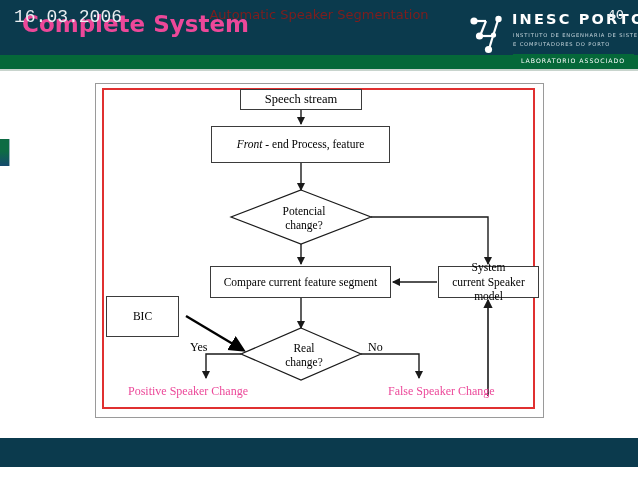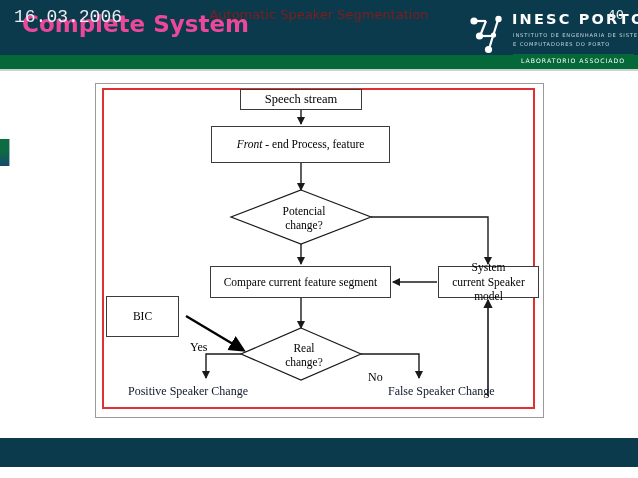--- a/index.html
+++ b/index.html
@@ -107,26 +107,26 @@
   }
   #label-potencial{ left:268px;top:204px;width:72px; }
   #label-real{      left:268px;top:341px;width:72px; }
 
   .edge-label{
     position:absolute;
     font-family:"Liberation Serif", serif;
     font-size:12px;color:#000;white-space:nowrap;
   }
   #label-yes{ left:190px;top:340px; }
-  #label-no{  left:368px;top:340px;margin-top:30px; }
+  #label-no{  left:368px;top:340px; }
 
   .term-label{
     position:absolute;
     font-family:"Liberation Serif", serif;
-    font-size:12px;color:#0f172a;white-space:nowrap;
+    font-size:12px;color:#ec4899;white-space:nowrap;
   }
   #label-positive{ left:128px;top:384px; }
   #label-false{    left:388px;top:384px;text-align:right; }
 
   .italic{font-style:italic;}
 
   
   #footer{
     position:absolute;left:0;top:438px;width:638px;height:29px;
     background:#0b3a4d;

